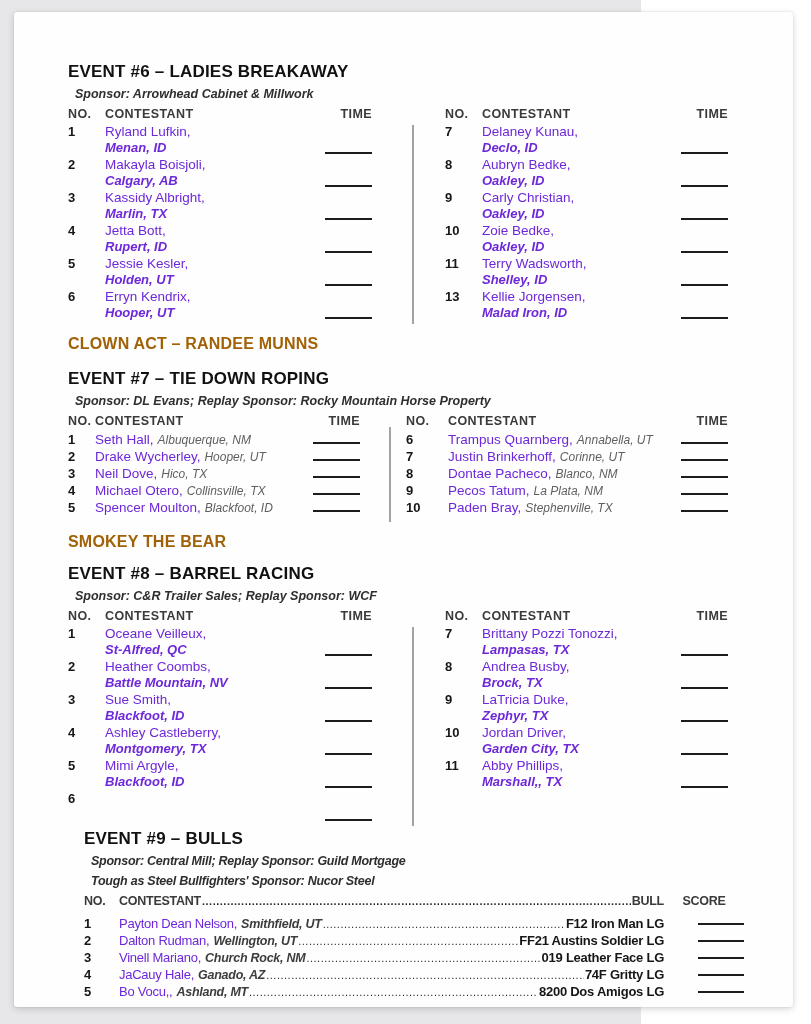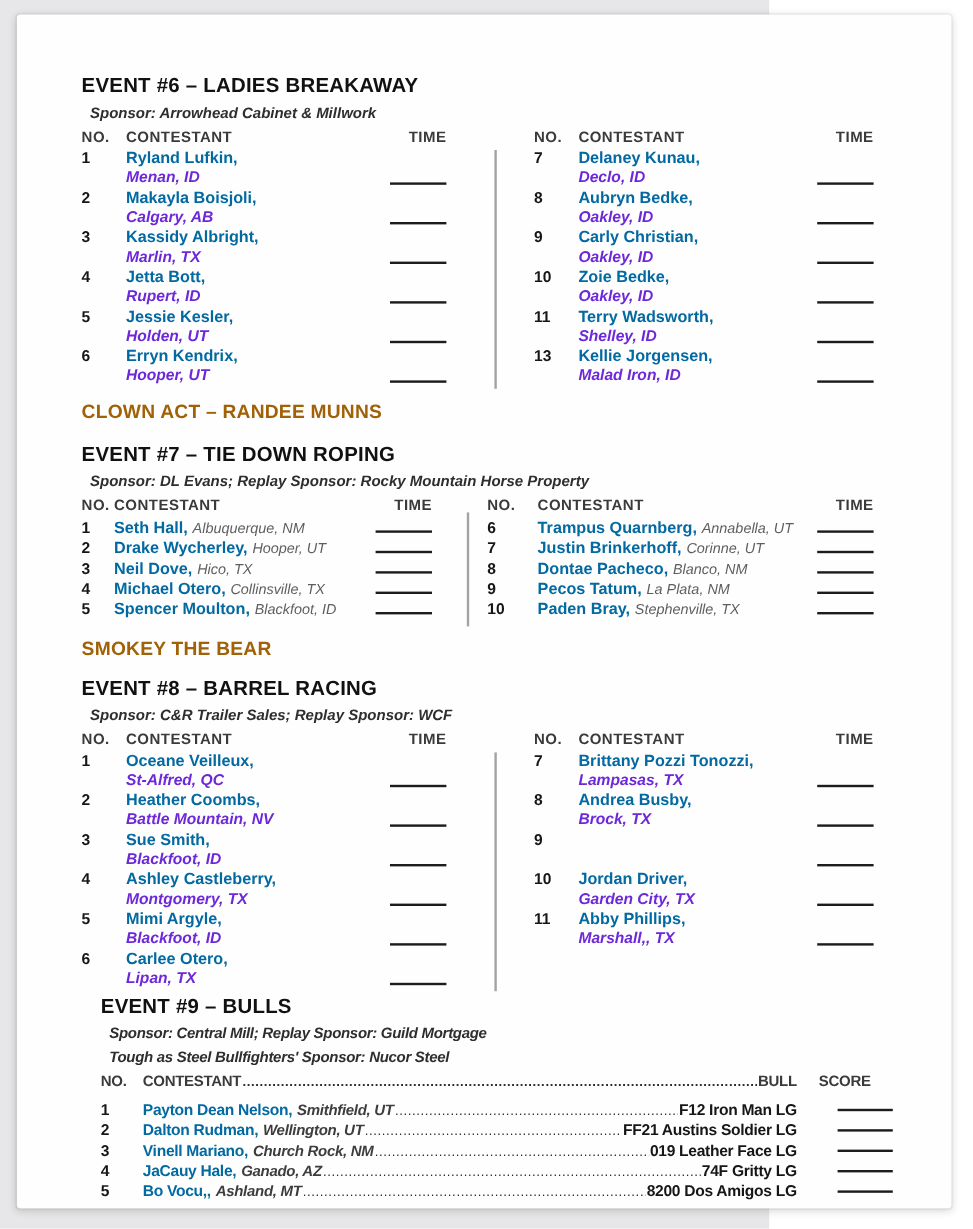--- a/index.html
+++ b/index.html
@@ -24,21 +24,21 @@
   .layout-pairs .col-l{width:304px;} .layout-pairs .col-r{width:283px;margin-left:73px;}
   .layout-inline .col-l{width:292px;} .layout-inline .col-r{width:322px;margin-left:46px;}
 
   .chead{display:flex;font-size:12.5px;font-weight:bold;color:#3a3a3a;letter-spacing:.4px;line-height:16px;margin-bottom:2px;}
   .h-no{flex:0 0 auto;} .h-contestant{flex:1 1 auto;} .h-time{flex:0 0 54px;text-align:right;}
   .layout-pairs .h-no{width:37px;} .layout-inline .col-l .h-no{width:27px;} .layout-inline .col-r .h-no{width:42px;}
 
   .row2{position:relative;display:flex;height:33px;}
   .row2 .num{flex:0 0 37px;font-size:13px;font-weight:bold;line-height:16px;}
   .nmblk{flex:1 1 auto;}
-  .nm{font-size:13.5px;font-weight:bold;color:#0369a1;line-height:16px;white-space:nowrap;}
+  .nm{font-size:13.5px;font-weight:normal;color:#6d28d9;line-height:16px;white-space:nowrap;}
   .ct{font-size:13px;font-style:italic;color:#6d28d9;line-height:16px;white-space:nowrap;font-weight:bold;}
   .blank{position:absolute;right:0;bottom:3px;width:47px;height:0;border-bottom:2px solid #1c1c1c;}
 
   .row1{position:relative;display:flex;align-items:baseline;height:17px;}
   .row1 .num{flex:0 0 auto;font-size:13px;font-weight:bold;line-height:17px;}
   .layout-inline .col-l .row1 .num{width:27px;} .layout-inline .col-r .row1 .num{width:42px;}
   .row1 .nm{font-size:13.5px;line-height:17px;}
   .ct-in{font-size:12px;font-style:italic;color:#5f5f5f;line-height:17px;white-space:nowrap;margin-left:4px;}
   .row1 .blank{bottom:4px;}
 
@@ -308,24 +308,20 @@
               <div class="row2">
                 <span class="num">5</span>
                 <div class="nmblk">
                   <div class="nm">Mimi Argyle,</div>
                   <div class="ct">Blackfoot, ID</div>
                 </div>
                 <div class="blank"></div>
               </div>
               <div class="row2">
                 <span class="num">6</span>
-                <div class="nmblk">
-                  <div class="nm">Carlee Otero,</div>
-                  <div class="ct">Lipan, TX</div>
-                </div>
                 <div class="blank"></div>
               </div>
             </div>
             <div class="divider"></div>
             <div class="col col-r">
               <div class="chead">
                 <span class="h-no">NO.</span>
                 <span class="h-contestant">CONTESTANT</span>
                 <span class="h-time">TIME</span>
               </div>
@@ -340,20 +336,24 @@
               <div class="row2">
                 <span class="num">8</span>
                 <div class="nmblk">
                   <div class="nm">Andrea Busby,</div>
                   <div class="ct">Brock, TX</div>
                 </div>
                 <div class="blank"></div>
               </div>
               <div class="row2">
                 <span class="num">9</span>
+                <div class="nmblk">
+                  <div class="nm">LaTricia Duke,</div>
+                  <div class="ct">Zephyr, TX</div>
+                </div>
                 <div class="blank"></div>
               </div>
               <div class="row2">
                 <span class="num">10</span>
                 <div class="nmblk">
                   <div class="nm">Jordan Driver,</div>
                   <div class="ct">Garden City, TX</div>
                 </div>
                 <div class="blank"></div>
               </div>

